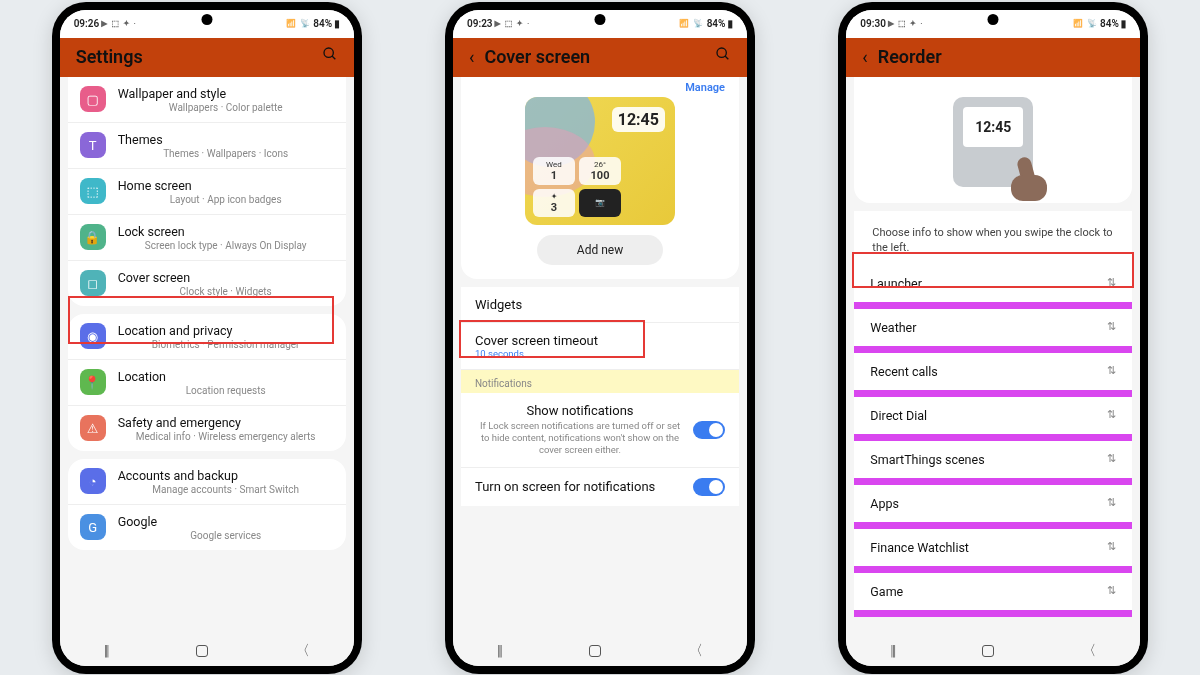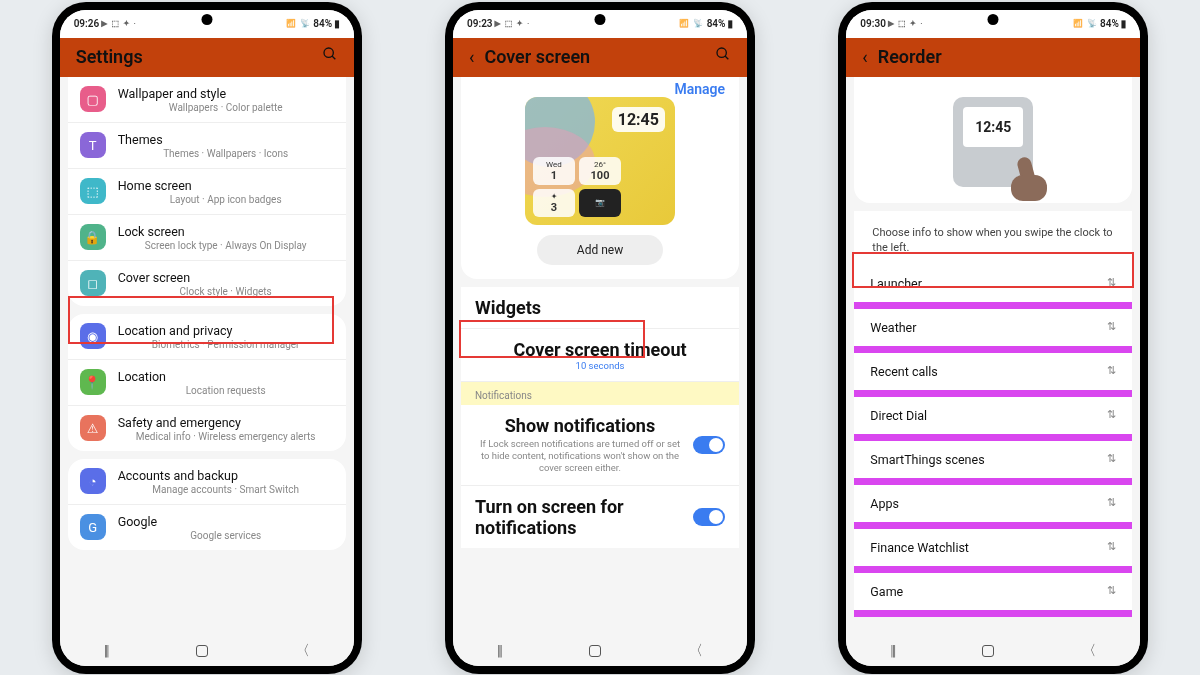--- a/index.html
+++ b/index.html
@@ -126,21 +126,21 @@
   .nav-back { font-size:14px;}
   
   .preview-area {
     background: #fff;
     padding: 10px 0 14px;
     text-align: center;
     position: relative;
     margin: 0 8px;
     border-radius: 0 0 16px 16px;
   }
-  .manage-link { position:absolute; top:4px; right:14px; color:#3a7cf0; font-size:14px; font-weight:600;}
+  .manage-link { position:absolute; top:4px; right:14px; color:#3a7cf0; font-size:11px; font-weight:600;}
   .mini-cover {
     width: 150px;
     height: 128px;
     margin: 10px auto 10px;
     background: linear-gradient(135deg,#f0d955,#e8c93a);
     border-radius: 12px;
     position: relative;
     overflow: hidden;
   }
   .mini-cover::before {
@@ -190,21 +190,21 @@
     display:inline-block; font-size:12px; color:#222;
   }
   .setting-row {
     padding: 10px 14px;
     background:#fff;
     border-bottom: 1px solid #eee;
     display:flex;
     justify-content:space-between;
     align-items:center;
   }
-  .setting-row .stitle { font-size:18px; color:#111;font-weight:bold;}
+  .setting-row .stitle { font-size:13px; color:#111;}
   .setting-row .ssub { font-size:9.5px; color:#3a7cf0;}
   .setting-row .sdesc { font-size:9.5px; color:#888; margin-top:2px; line-height:1.3;}
   .toggle {
     width:32px; height:18px; background:#3a7cf0; border-radius:10px;
     position:relative; flex-shrink:0;
   }
   .toggle::after {
     content:''; position:absolute; right:2px; top:2px;
     width:14px; height:14px; background:#fff; border-radius:50%;
   }
@@ -397,21 +397,21 @@
           </div>
         </div>
         <div class="add-new-btn">Add new</div>
       </div>
       <div class="section">
         <div class="setting-row">
           <div>
               <div class="stitle">Widgets</div>
             </div>
         </div>
-        <div class="setting-row" style="flex-direction:column;align-items:center;">
+        <div class="setting-row" style="flex-direction:column;align-items:flex-start;">
           <div class="stitle">Cover screen timeout</div>
           <div class="ssub">10 seconds</div>
         </div>
         <div class="section-label">Notifications</div>
         <div class="setting-row">
           <div style="flex:1; padding-right:8px;text-align:center;">
             <div class="stitle">Show notifications</div>
             <div class="sdesc">If Lock screen notifications are turned off or set to hide content, notifications won't show on the cover screen either.</div>
           </div>
           <div class="toggle"></div>

